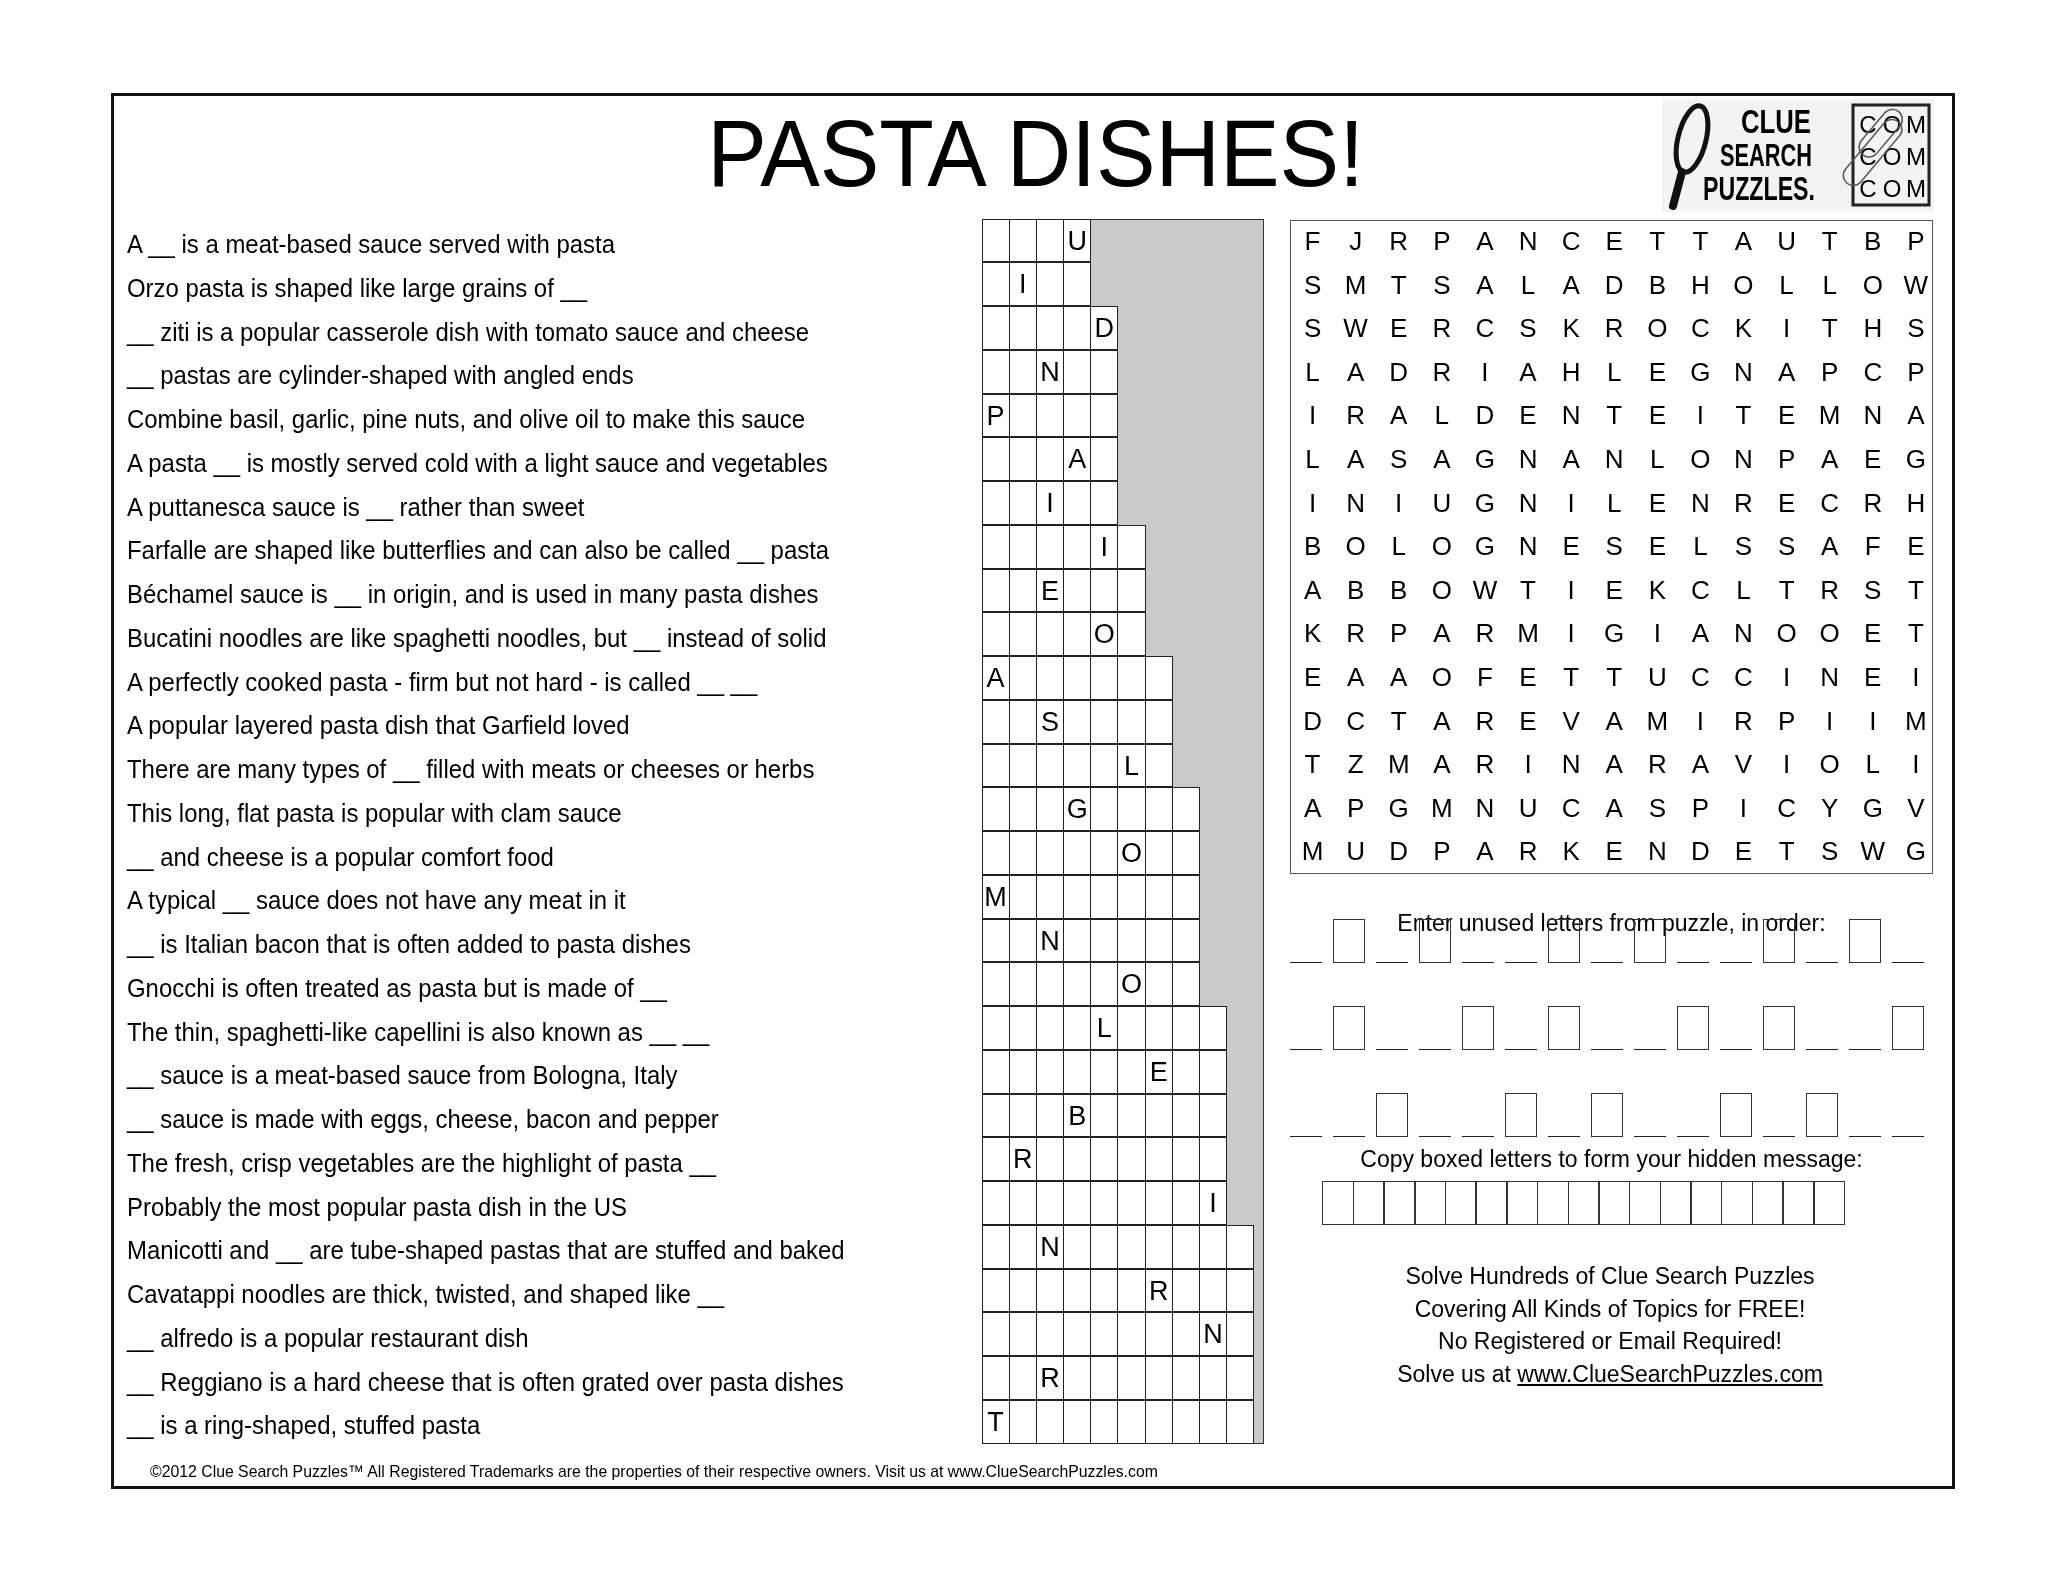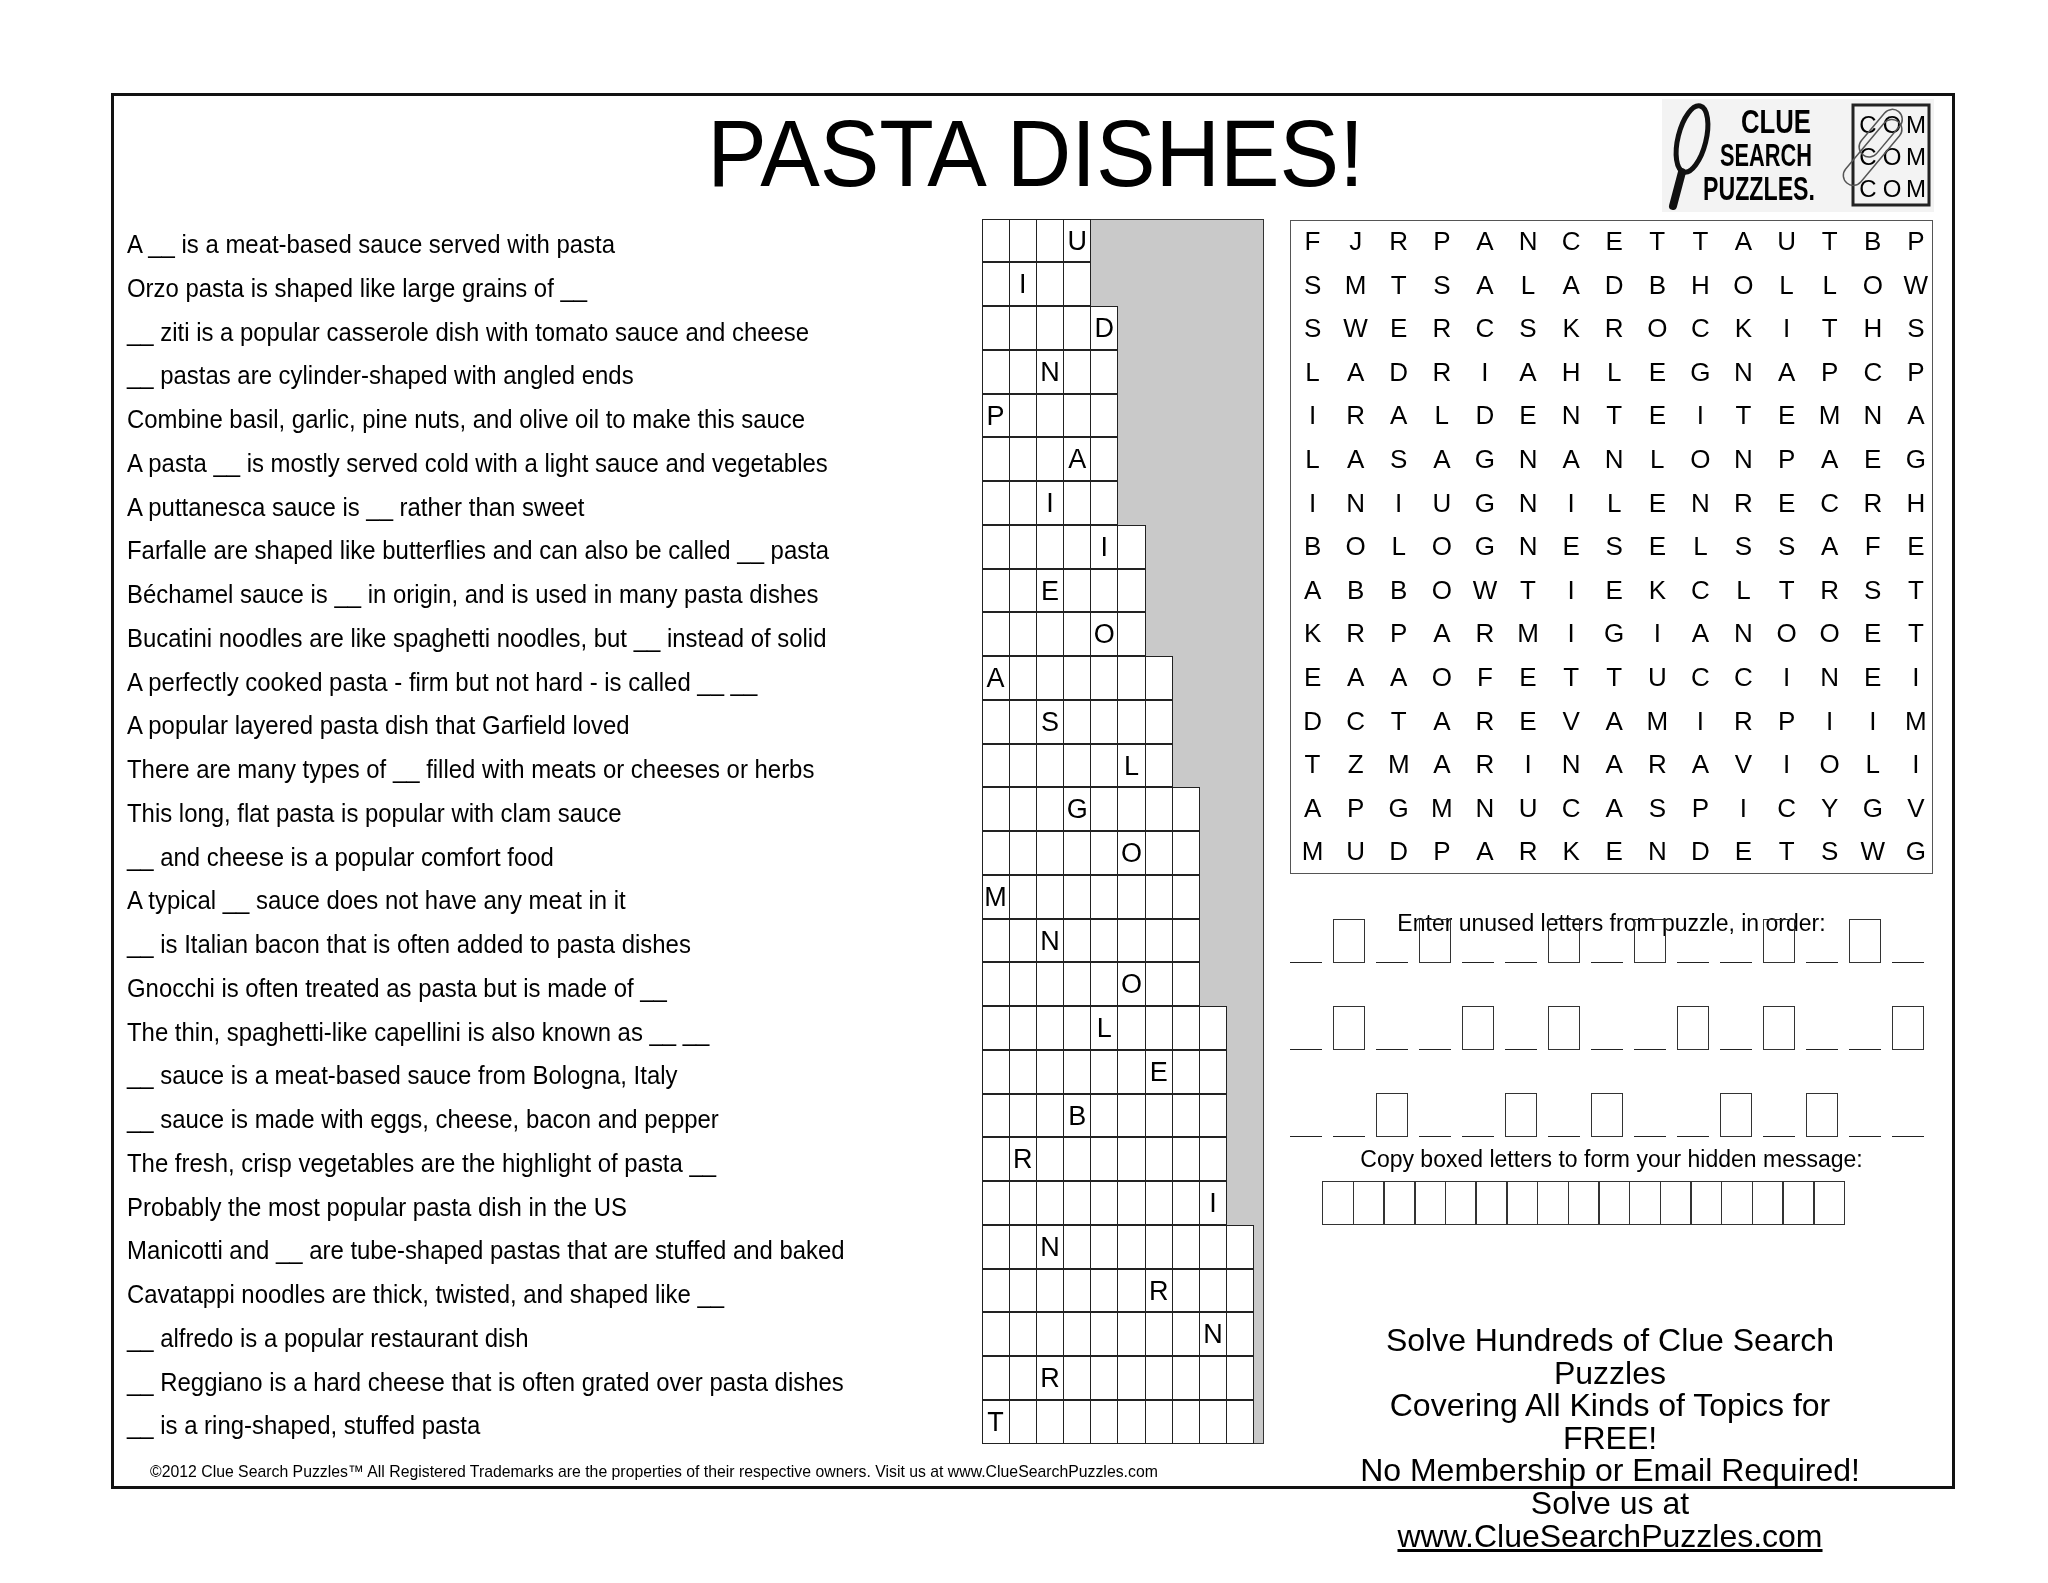--- a/index.html
+++ b/index.html
@@ -26,21 +26,21 @@
   .ws-cell { width: 43.1px; height: 43.6px; font-size: 26px; line-height: 43.6px; text-align: center; }
 
   .label { position: absolute; font-size: 23px; text-align: center; white-space: nowrap; }
   .unused-row { position: absolute; left: 1290px; height: 44px; display: flex; gap: 11px; }
   .slot-blank { width: 32px; height: 44px; box-sizing: border-box; border-bottom: 1.5px solid #222; }
   .slot-box { width: 32px; height: 44px; box-sizing: border-box; border: 1.5px solid #333; }
 
   .hidden-msg { position: absolute; left: 1322px; top: 1181px; height: 44px; display: flex; }
   .hm-box { width: 32.2px; height: 44px; box-sizing: border-box; border: 1.5px solid #333; margin-right: -1.5px; }
 
-  .promo { position: absolute; left: 1360px; top: 1324px; width: 500px; text-align: center; font-size: 32px; line-height: 32.6px; }
+  .promo { position: absolute; left: 1360px; top: 1260px; width: 500px; text-align: center; font-size: 23px; line-height: 32.6px; }
   .promo a { color: #000; text-decoration: underline; }
   .footer { position: absolute; left: 150px; top: 1461px; font-size: 17px; line-height: 22px; white-space: nowrap; transform: scaleX(0.93); transform-origin: left center; }
 </style>
 </head>
 <body>
 
 <div class="frame"></div>
 
 <div class="title">PASTA DISHES!</div>
 
@@ -699,17 +699,17 @@
     <div class="hm-box"></div>
     <div class="hm-box"></div>
     <div class="hm-box"></div>
     <div class="hm-box"></div>
     <div class="hm-box"></div>
   </div>
 
 <div class="promo">
   <div>Solve Hundreds of Clue Search Puzzles</div>
   <div>Covering All Kinds of Topics for FREE!</div>
-  <div>No Membership or Email Required!</div>
+  <div>No Registered or Email Required!</div>
   <div><span>Solve us at </span><a>www.ClueSearchPuzzles.com</a></div>
 </div>
 
 <div class="footer">©2012 Clue Search Puzzles™ All Registered Trademarks are the properties of their respective owners. Visit us at www.ClueSearchPuzzles.com</div>
 
 </body></html>

